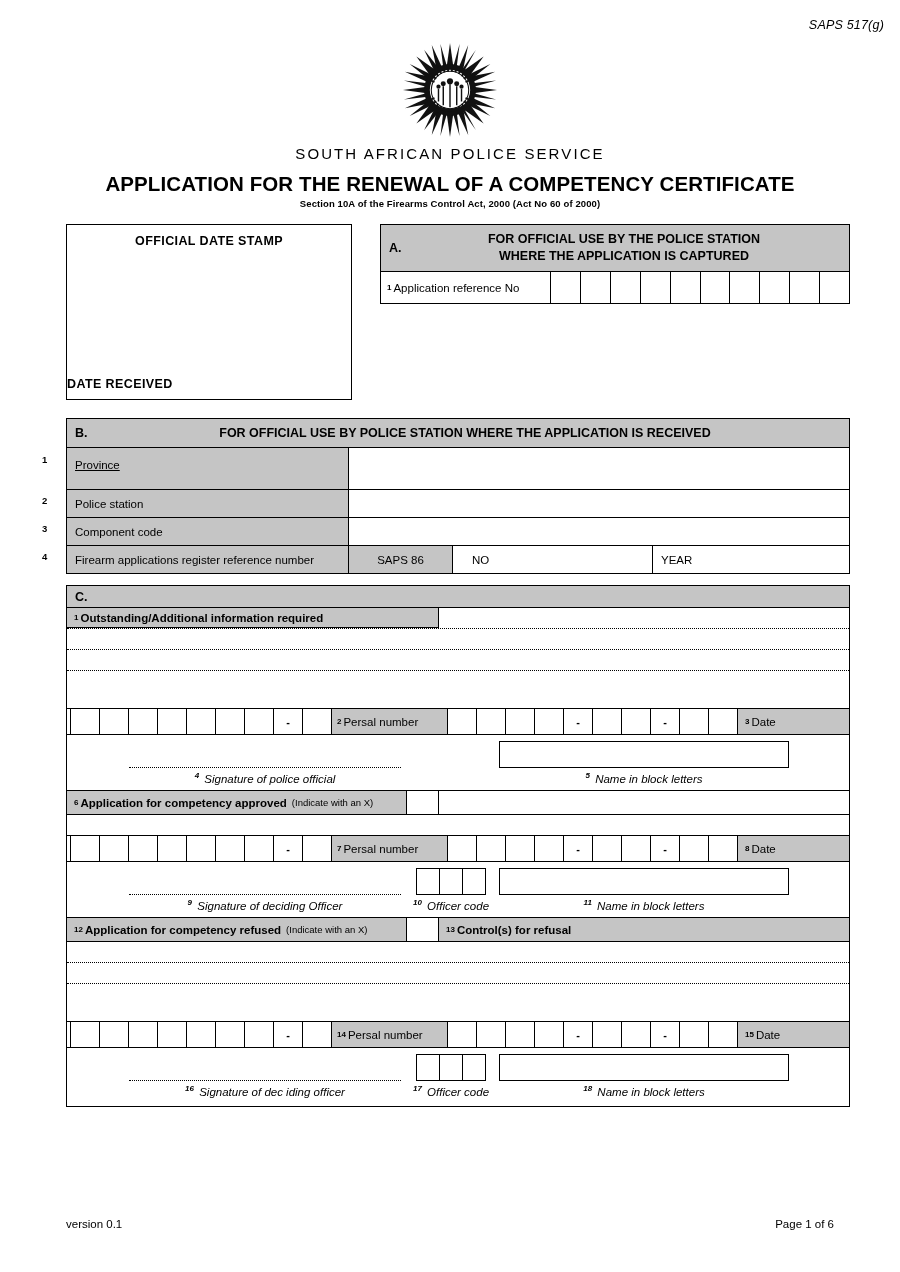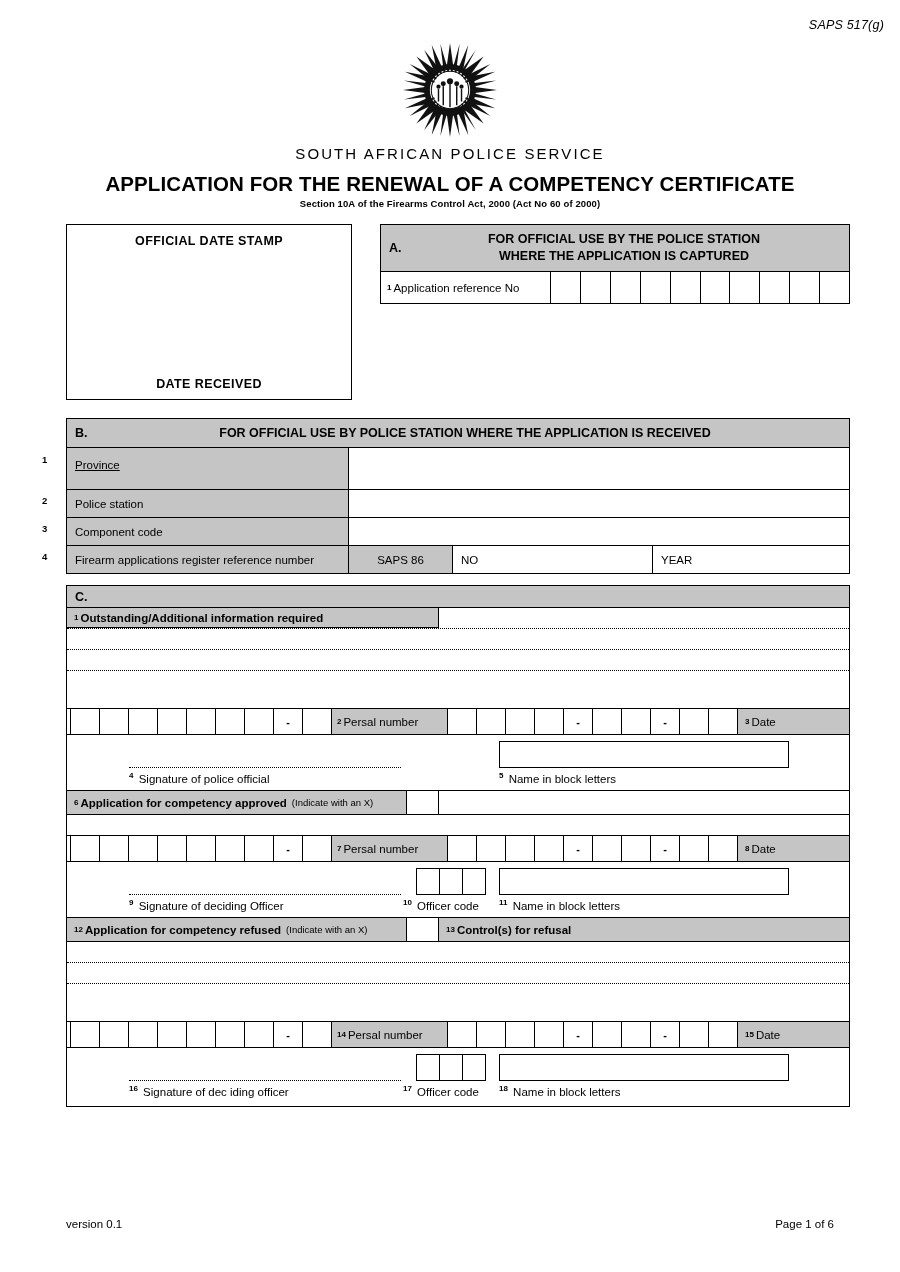--- a/index.html
+++ b/index.html
@@ -47,21 +47,21 @@
   }
   .sup { font-size:8px; vertical-align:super; font-weight:bold; margin-right:2px; }
 
   
   #date-stamp {
     left:66px; top:224px; width:286px; height:176px;
     border:1.6px solid #000; background:#fff;
   }
   #date-stamp .t1 { position:absolute; top:9px; left:0; right:0; text-align:center;
                      font-weight:bold; font-size:12.5px; letter-spacing:.4px;}
-  #date-stamp .t2 { position:absolute; bottom:8px; left:0; right:0; text-align:center;
+  #date-stamp .t2 { position:absolute; bottom:8px; left:0; right:0; text-align:left;
                      font-weight:bold; font-size:12.5px; letter-spacing:.4px;}
 
   
   #sec-a { left:380px; top:224px; width:470px; height:80px; }
   #sec-a .a-head {
     height:48px; border:1.6px solid #000; background:#c5c5c5;
     display:flex; align-items:center; position:relative;
   }
   #sec-a .a-letter { position:absolute; left:8px; top:50%; transform:translateY(-50%);
                       font-weight:bold; font-size:12.5px; }
@@ -93,21 +93,21 @@
     border-bottom:1.4px dotted #000;
   }
   .b-row.r1 { height:42px; }
   .b-row.r1 .b-lbl { align-items:flex-start; padding-top:11px;text-decoration:underline;}
   .b-row.r2 { height:28px; }
   .b-row.r3 { height:28px; }
   .b-row.r4 { height:28px; }
   .b-saps { width:104px; background:#c5c5c5; border-right:1.6px solid #000;
             display:flex; align-items:center; justify-content:center; font-size:11.5px;}
   .b-no  { width:200px; border-right:1.6px solid #000; display:flex; align-items:center;
-           padding-left:8px; font-size:11.5px; background:#fff;}
+           padding-left:19px; font-size:11.5px; background:#fff;}
   .b-year{ flex:1; display:flex; align-items:center; padding-left:8px; font-size:11.5px; background:#fff;}
   .b-idx { position:absolute; left:-25px; font-size:9.5px; font-weight:bold; }
 
   
   #sec-c { left:66px; top:585px; width:784px; border:1.6px solid #000; background:#fff;}
   .c-head { height:22px; background:#c5c5c5; border-bottom:1.6px solid #000;
             position:relative; display:flex; align-items:center;}
   .c-letter{ position:absolute; left:8px; font-weight:bold; font-size:12.5px;}
   .c-title{ width:100%; text-align:center; font-weight:bold; font-size:12.5px; padding-left:14px;}
 
@@ -130,21 +130,21 @@
   .persal-strip .bx.dash { font-weight:bold; }
   .persal-strip .plabel { width:116px; background:#c5c5c5; border-right:1.4px solid #000;
                           display:flex; align-items:center; padding-left:5px; font-size:11.5px; }
   .persal-strip .dlabel { flex:1; background:#c5c5c5; display:flex; align-items:center;
                           padding-left:7px; font-size:11.5px; }
   .persal-strip .lead { width:4px; border-right:1.4px solid #000; }
 
   
   .sig-area { position:relative; height:56px; border-bottom:1.6px solid #000; background:#fff; }
   .sig-line { position:absolute; border-bottom:1.4px dotted #000; }
-  .sig-cap { position:absolute; font-size:11.5px; text-align:left; }
+  .sig-cap { position:absolute; font-size:11.5px; text-align:center;font-style:italic; }
   .name-box { position:absolute; border:1.6px solid #000; background:#fff; }
   .code-box { position:absolute; display:flex; border:1.6px solid #000; background:#fff;}
   .code-box .cb { flex:1; border-right:1.4px solid #000; }
   .code-box .cb:last-child { border-right:none; }
 
   
   .decision-row { display:flex; height:24px; border-bottom:1.6px solid #000; }
   .decision-row .dlab { background:#c5c5c5; border-right:1.6px solid #000;
                          display:flex; align-items:center; padding-left:7px;
                          font-size:11.5px; font-weight:bold; }

